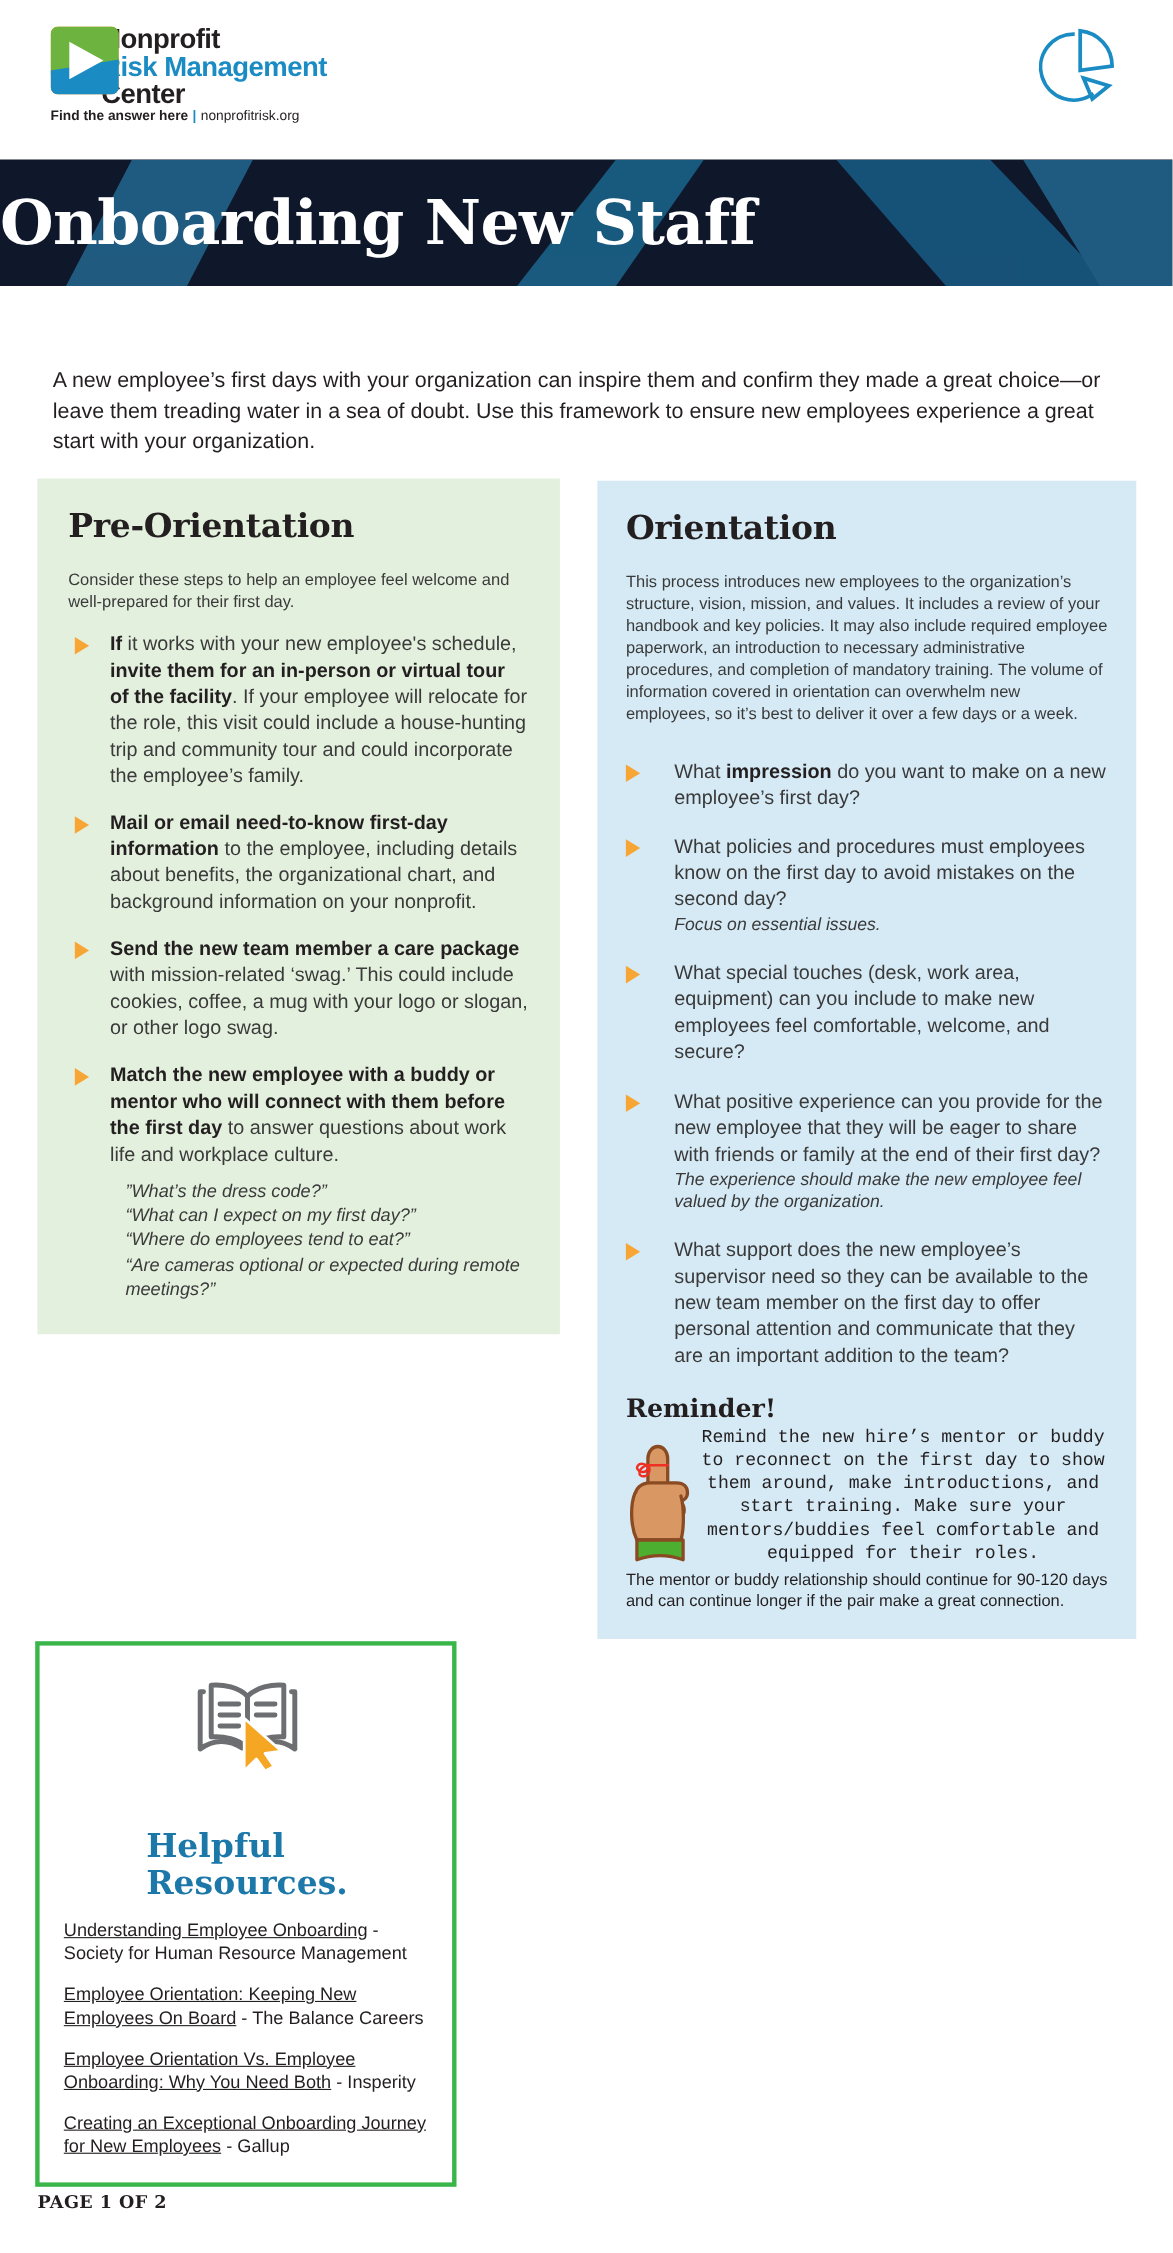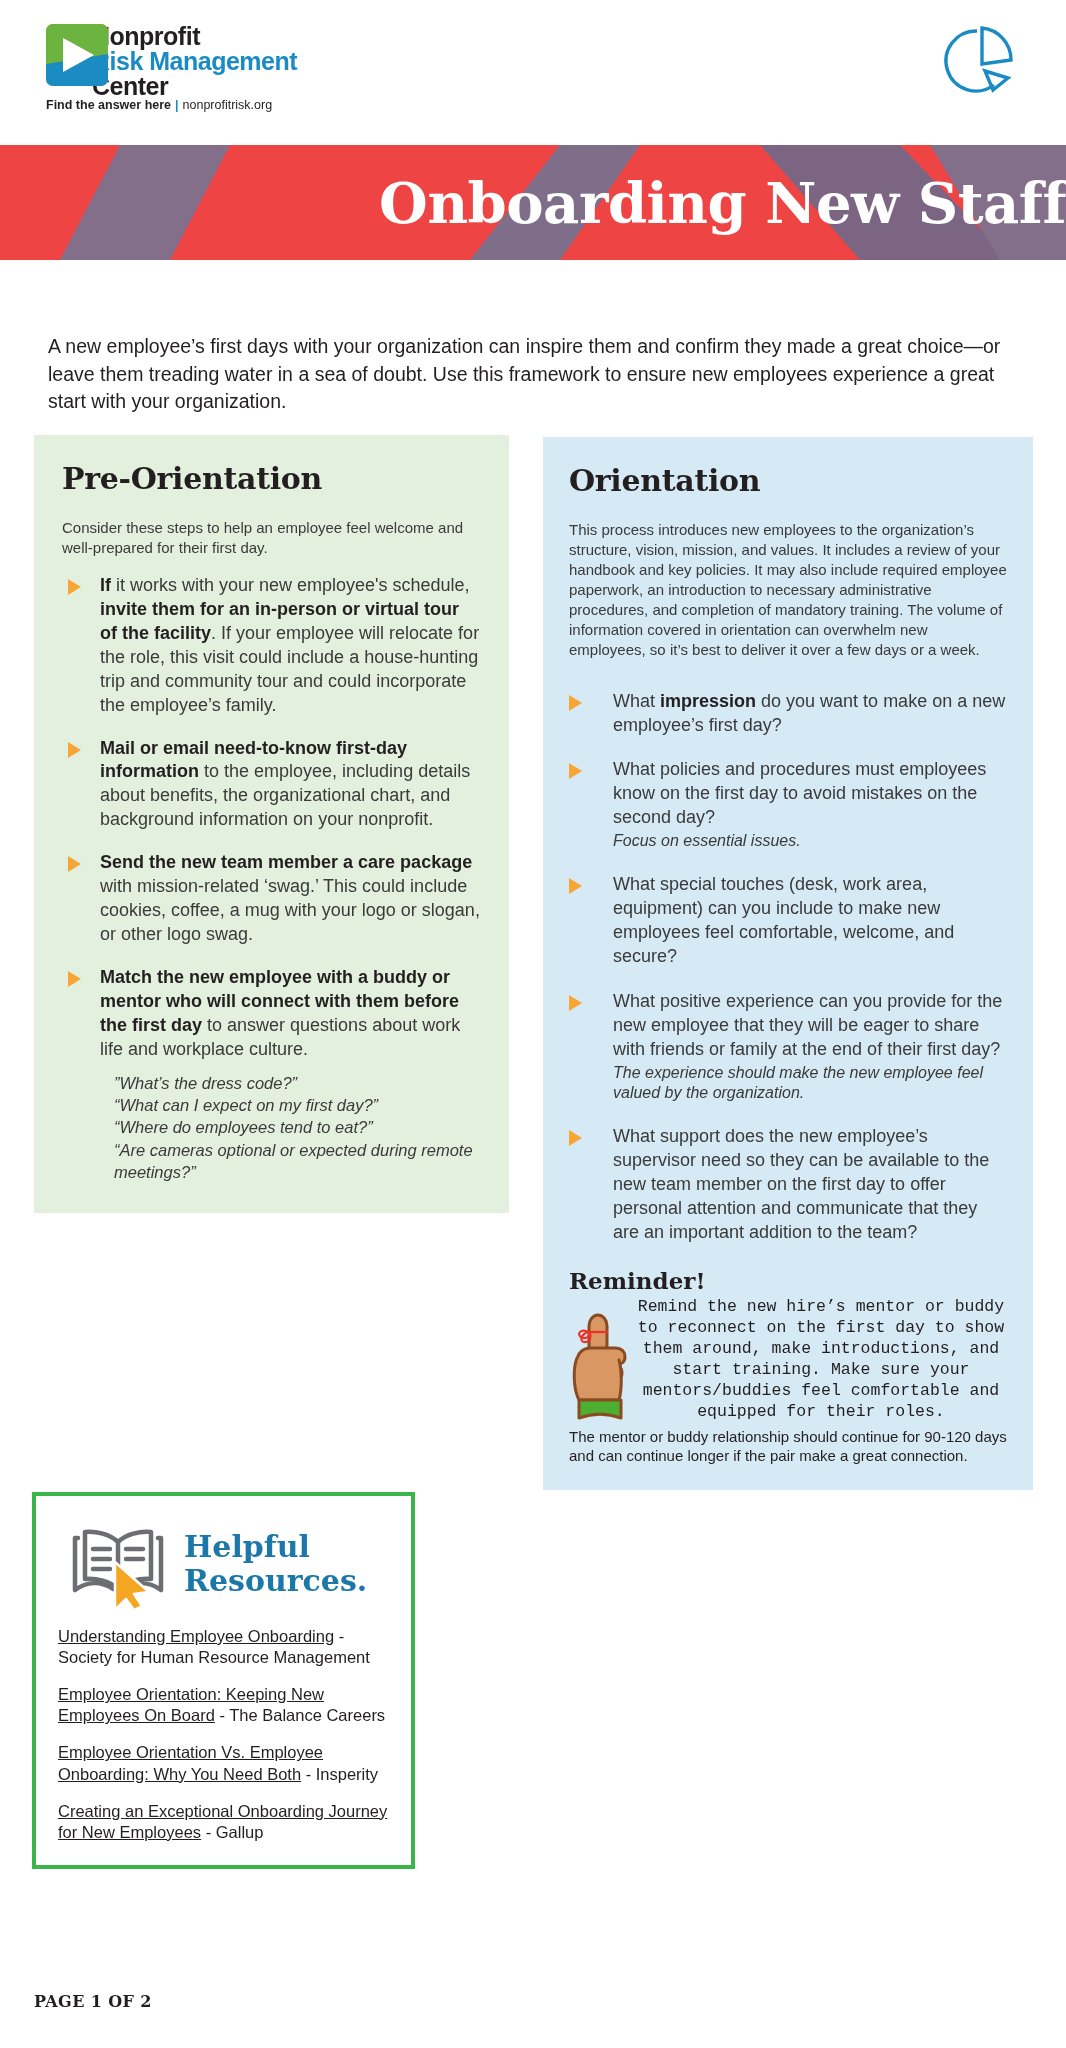--- a/index.html
+++ b/index.html
@@ -22,22 +22,22 @@
   .bw2 { font-size:25px; font-weight:bold; color:#1b8bc4; letter-spacing:-0.5px; }
   .bw3 { font-size:25px; font-weight:bold; color:#231f20; letter-spacing:-0.5px; }
   .brand-tag { position:absolute; left:46px; top:98px; font-size:12.5px; font-weight:bold; color:#231f20; white-space:nowrap; }
   .brand-tag .divider { color:#1b8bc4; font-weight:bold; padding:0 4px; }
   .brand-tag .url { font-weight:normal; }
   .pie-logo { position:absolute; right:46px; top:20px; }
 
   
   .banner {
     position:relative; height:115px; width:1066px;
-    background:#ef4444; overflow:hidden;
-    display:flex; align-items:center; justify-content:flex-end;
+    background:#0f172a; overflow:hidden;
+    display:flex; align-items:center; justify-content:flex-start;
   }
   .banner .shard { position:absolute; top:0; height:115px; opacity:.55; }
   .banner-title {
     position:relative; z-index:3;
     font-family:"DejaVu Serif", serif;
     font-weight:bold; font-size:56px; color:#ffffff;
     letter-spacing:-0.5px;
   }
 
   
@@ -76,21 +76,21 @@
   b { font-weight:bold; color:#231f20; }
   .quotes { margin-top:10px; padding-left:14px; font-style:italic; font-size:16.5px; line-height:1.35; color:#3a3a3a; }
   .note { display:block; font-style:italic; font-size:16px; line-height:1.3; color:#3a3a3a; margin-top:1px; }
 
   
   .resources {
     position:absolute; left:32px; top:1492px; width:383px;
     border:4px solid #3ab54a; background:#ffffff;
     padding:22px 20px 22px 22px;
   }
-  .res-head { display:flex; align-items:center; gap:6px; margin-bottom:16px; }
+  .res-head { display:flex; align-items:center; gap:24px; margin-bottom:16px;flex-direction:column; }
   .book-wrap { position:relative; width:120px; height:92px; flex:0 0 120px; }
   .res-title {
     font-family:"DejaVu Serif", serif; font-weight:bold;
     font-size:30px; line-height:1.12; color:#1c78a8;
   }
   .res-list { margin-top:2px; }
   .res-item { font-size:16.5px; line-height:1.28; color:#231f20; margin-bottom:16px; }
   .res-item:last-child { margin-bottom:0; }
   .res-item .lnk { text-decoration:underline; color:#231f20; }
 

